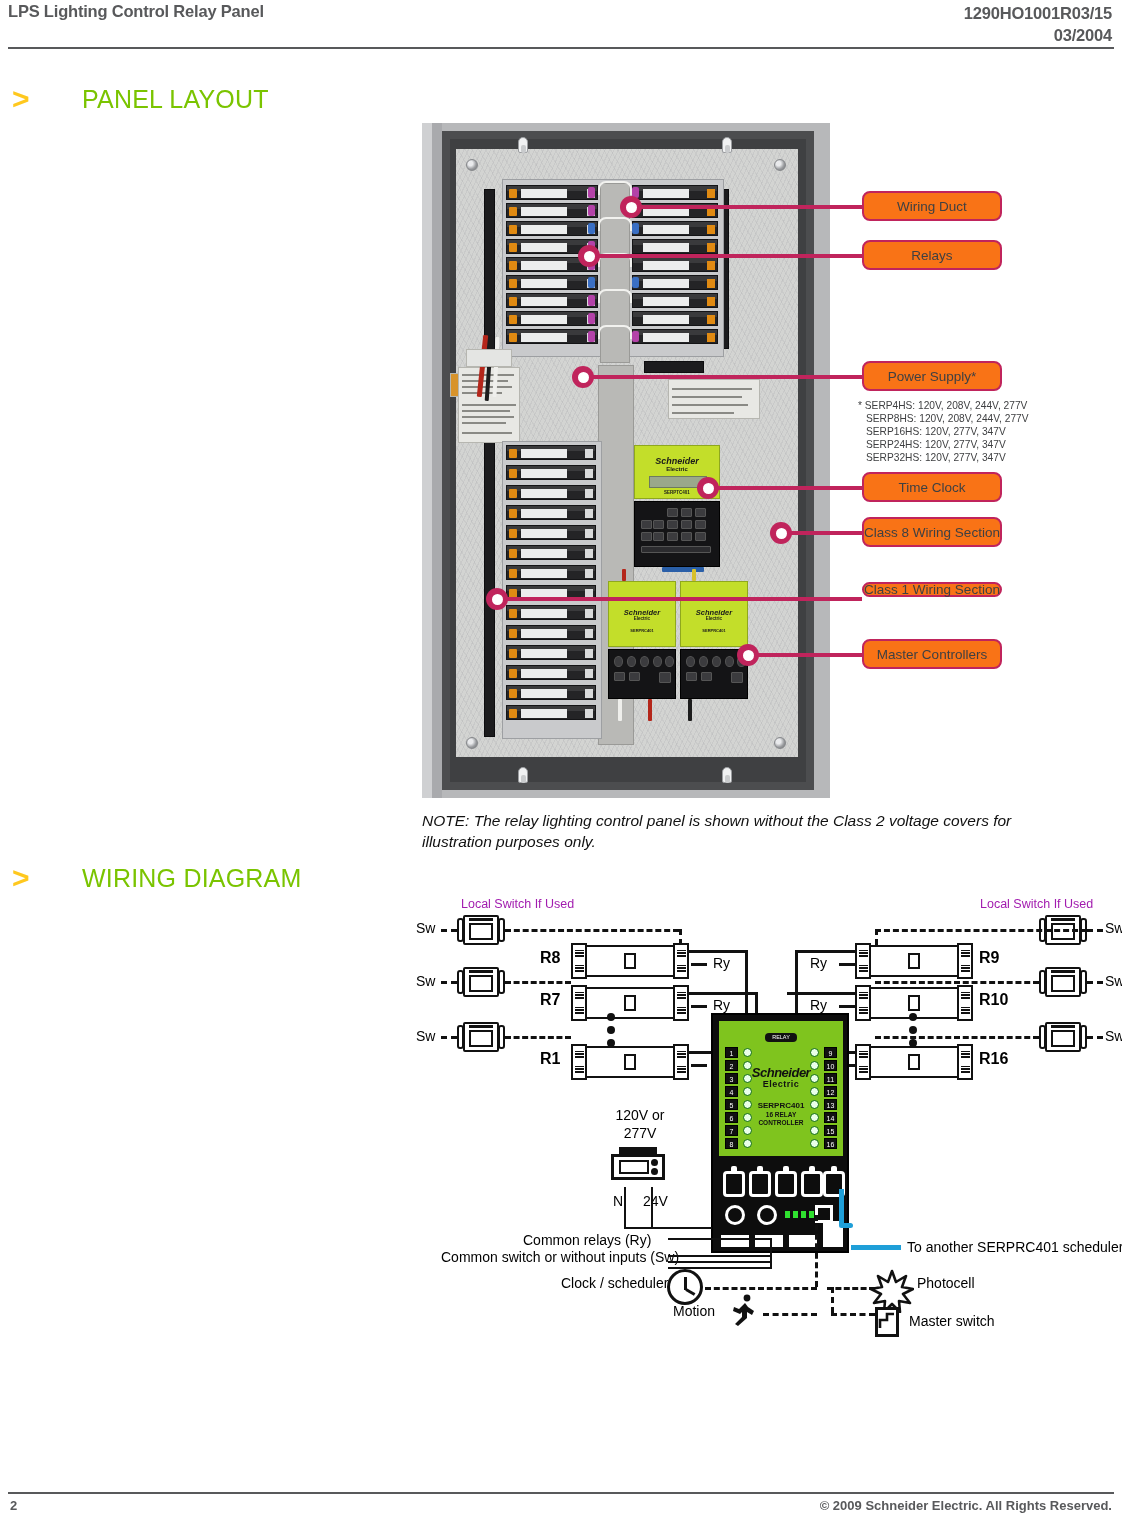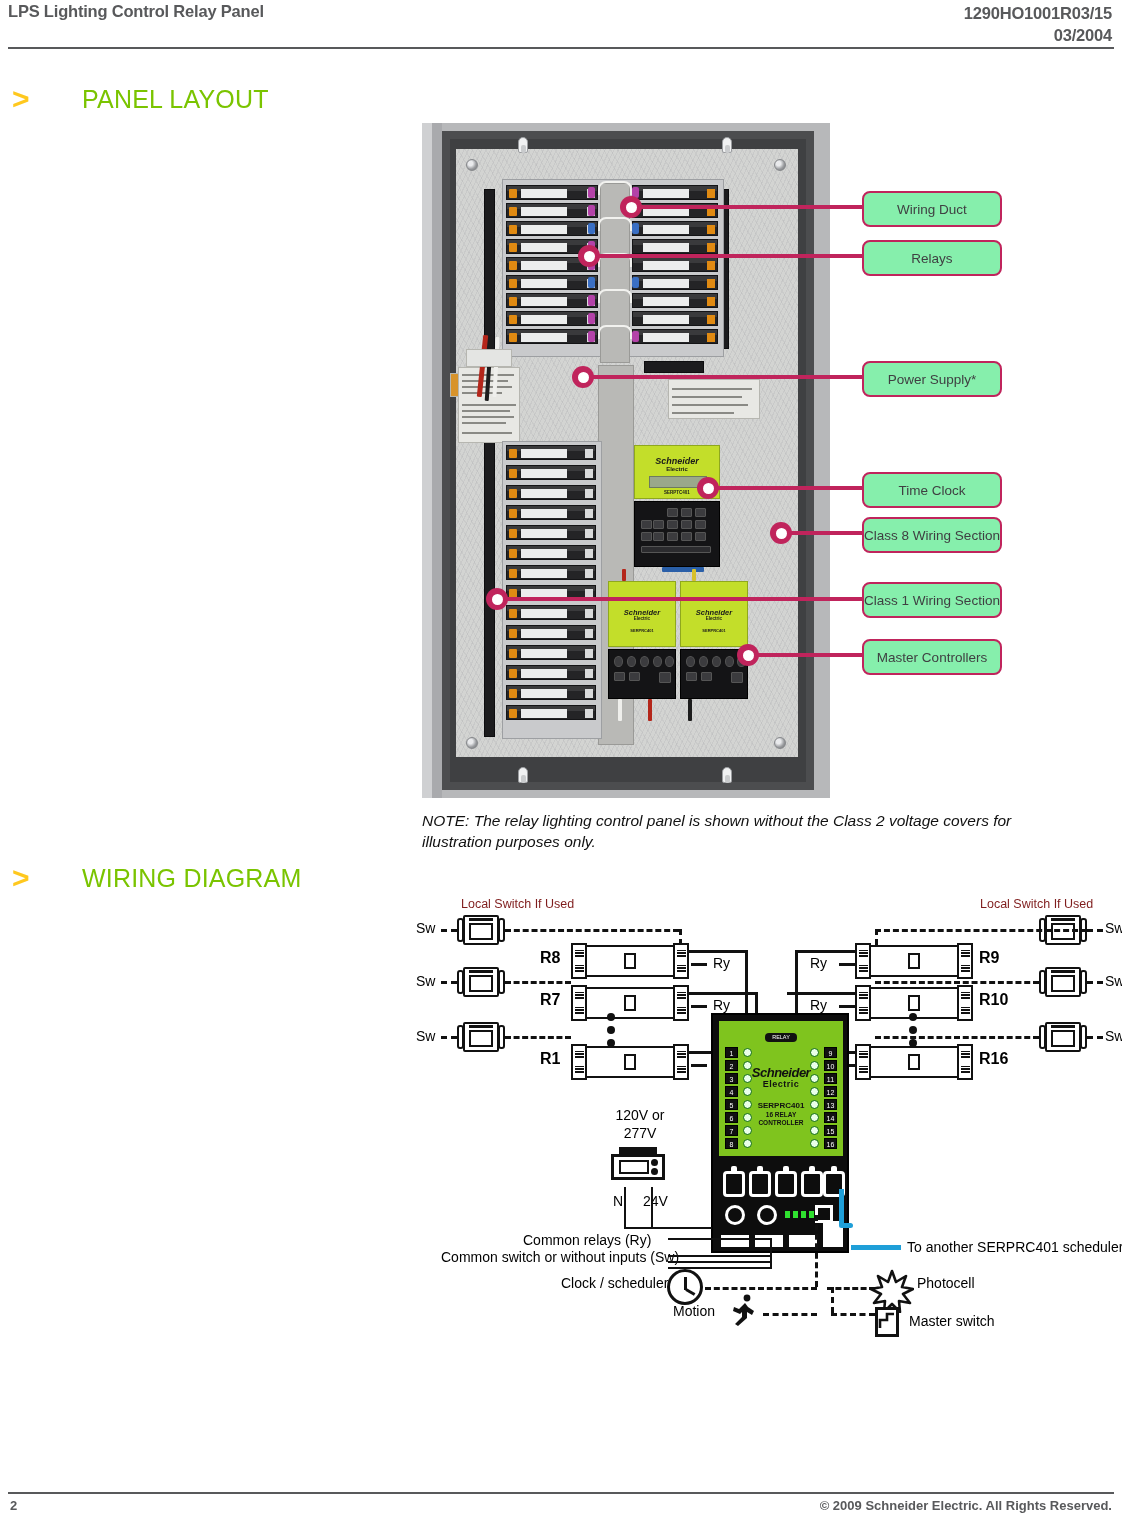--- a/index.html
+++ b/index.html
@@ -125,22 +125,22 @@
 
   .spec-label {
     position:absolute; background:#e8e8e4; border:1px solid #b6b6b0;
   }
   .spec-label .ln{position:absolute;left:3px;height:1.5px;background:#8a8a85;}
 
   
   #callouts { position:absolute; left:0; top:0; width:1122px; height:1521px; pointer-events:none; }
   .callout-box {
     position:absolute; border:2.4px solid #c0245c; border-radius:8px;
-    background:#86efac; display:flex; align-items:center; justify-content:center;
-    font-size:13.5px; color:#3f4042; padding:16px 6px; white-space:nowrap;
+    background:#f97316; display:flex; align-items:center; justify-content:center;
+    font-size:13.5px; color:#3f4042; padding:5px 6px; white-space:nowrap;
   }
   .callout-line {
     position:absolute; height:4px; background:#c0245c;
   }
   .callout-dot {
     position:absolute; width:22px; height:22px; border-radius:50%;
     background:#c0245c; border:0;
   }
   .callout-dot:after{
     content:""; position:absolute; left:5.5px; top:5.5px; width:11px; height:11px;
@@ -157,21 +157,21 @@
 
   
   #panel-note {
     position:absolute; left:422px; top:810px; width:660px;
     font-size:15.5px; font-style:italic; color:#111; line-height:21px;
   }
 
   
   #wiring { position:absolute; left:415px; top:893px; width:707px; height:460px; }
 
-  .wd-text { position:absolute; font-size:12.5px; color:#7f1d1d; white-space:nowrap; }
+  .wd-text { position:absolute; font-size:12.5px; color:#a21caf; white-space:nowrap; }
   .wd-bold { position:absolute; font-size:16px; font-weight:bold; color:#000; white-space:nowrap;}
   .wd-med { position:absolute; font-size:14px; color:#000; white-space:nowrap; }
 
   
   .swplate { position:absolute; width:48px; height:30px; }
   .swplate .body{position:absolute;left:6px;top:0;width:36px;height:30px;border:2.5px solid #111;background:#fff;border-radius:2px;}
   .swplate .screwL,.swplate .screwR{position:absolute;top:3px;width:7px;height:24px;border:2.5px solid #111;background:#fff;border-radius:3px;}
   .swplate .screwL{left:0;} .swplate .screwR{right:0;}
   .swplate .win{position:absolute;left:12px;top:8px;width:24px;height:17px;border:2px solid #111;background:#fff;}
   .swplate .bar{position:absolute;left:12px;top:3px;width:24px;height:3px;background:#111;}
@@ -563,20 +563,27 @@
   <div class="callout-box" style="left:862px; top:191px; width:140px; height:30px;">Wiring Duct</div>
 
   <div class="callout-dot" style="left:578px; top:245px;"></div>
   <div class="callout-line" style="left:598px; top:254px; width:264px;"></div>
   <div class="callout-box" style="left:862px; top:240px; width:140px; height:30px;">Relays</div>
 
   <div class="callout-dot" style="left:572px; top:366px;"></div>
   <div class="callout-line" style="left:592px; top:375px; width:270px;"></div>
   <div class="callout-box" style="left:862px; top:361px; width:140px; height:30px;">Power Supply*</div>
 
+  <div id="footnote">
+    <div class="fn-first">* SERP4HS: 120V, 208V, 244V, 277V</div>
+    <div class="fn-rest">SERP8HS: 120V, 208V, 244V, 277V</div>
+    <div class="fn-rest">SERP16HS: 120V, 277V, 347V</div>
+    <div class="fn-rest">SERP24HS: 120V, 277V, 347V</div>
+    <div class="fn-rest">SERP32HS: 120V, 277V, 347V</div>
+  </div>
 
   <div class="callout-dot" style="left:697px; top:477px;"></div>
   <div class="callout-line" style="left:717px; top:486px; width:145px;"></div>
   <div class="callout-box" style="left:862px; top:472px; width:140px; height:30px;">Time Clock</div>
 
   <div class="callout-dot" style="left:770px; top:522px;"></div>
   <div class="callout-line" style="left:790px; top:531px; width:72px;"></div>
   <div class="callout-box" style="left:862px; top:517px; width:140px; height:30px;">Class 8 Wiring Section</div>
 
   <div class="callout-dot" style="left:486px; top:588px;"></div>

